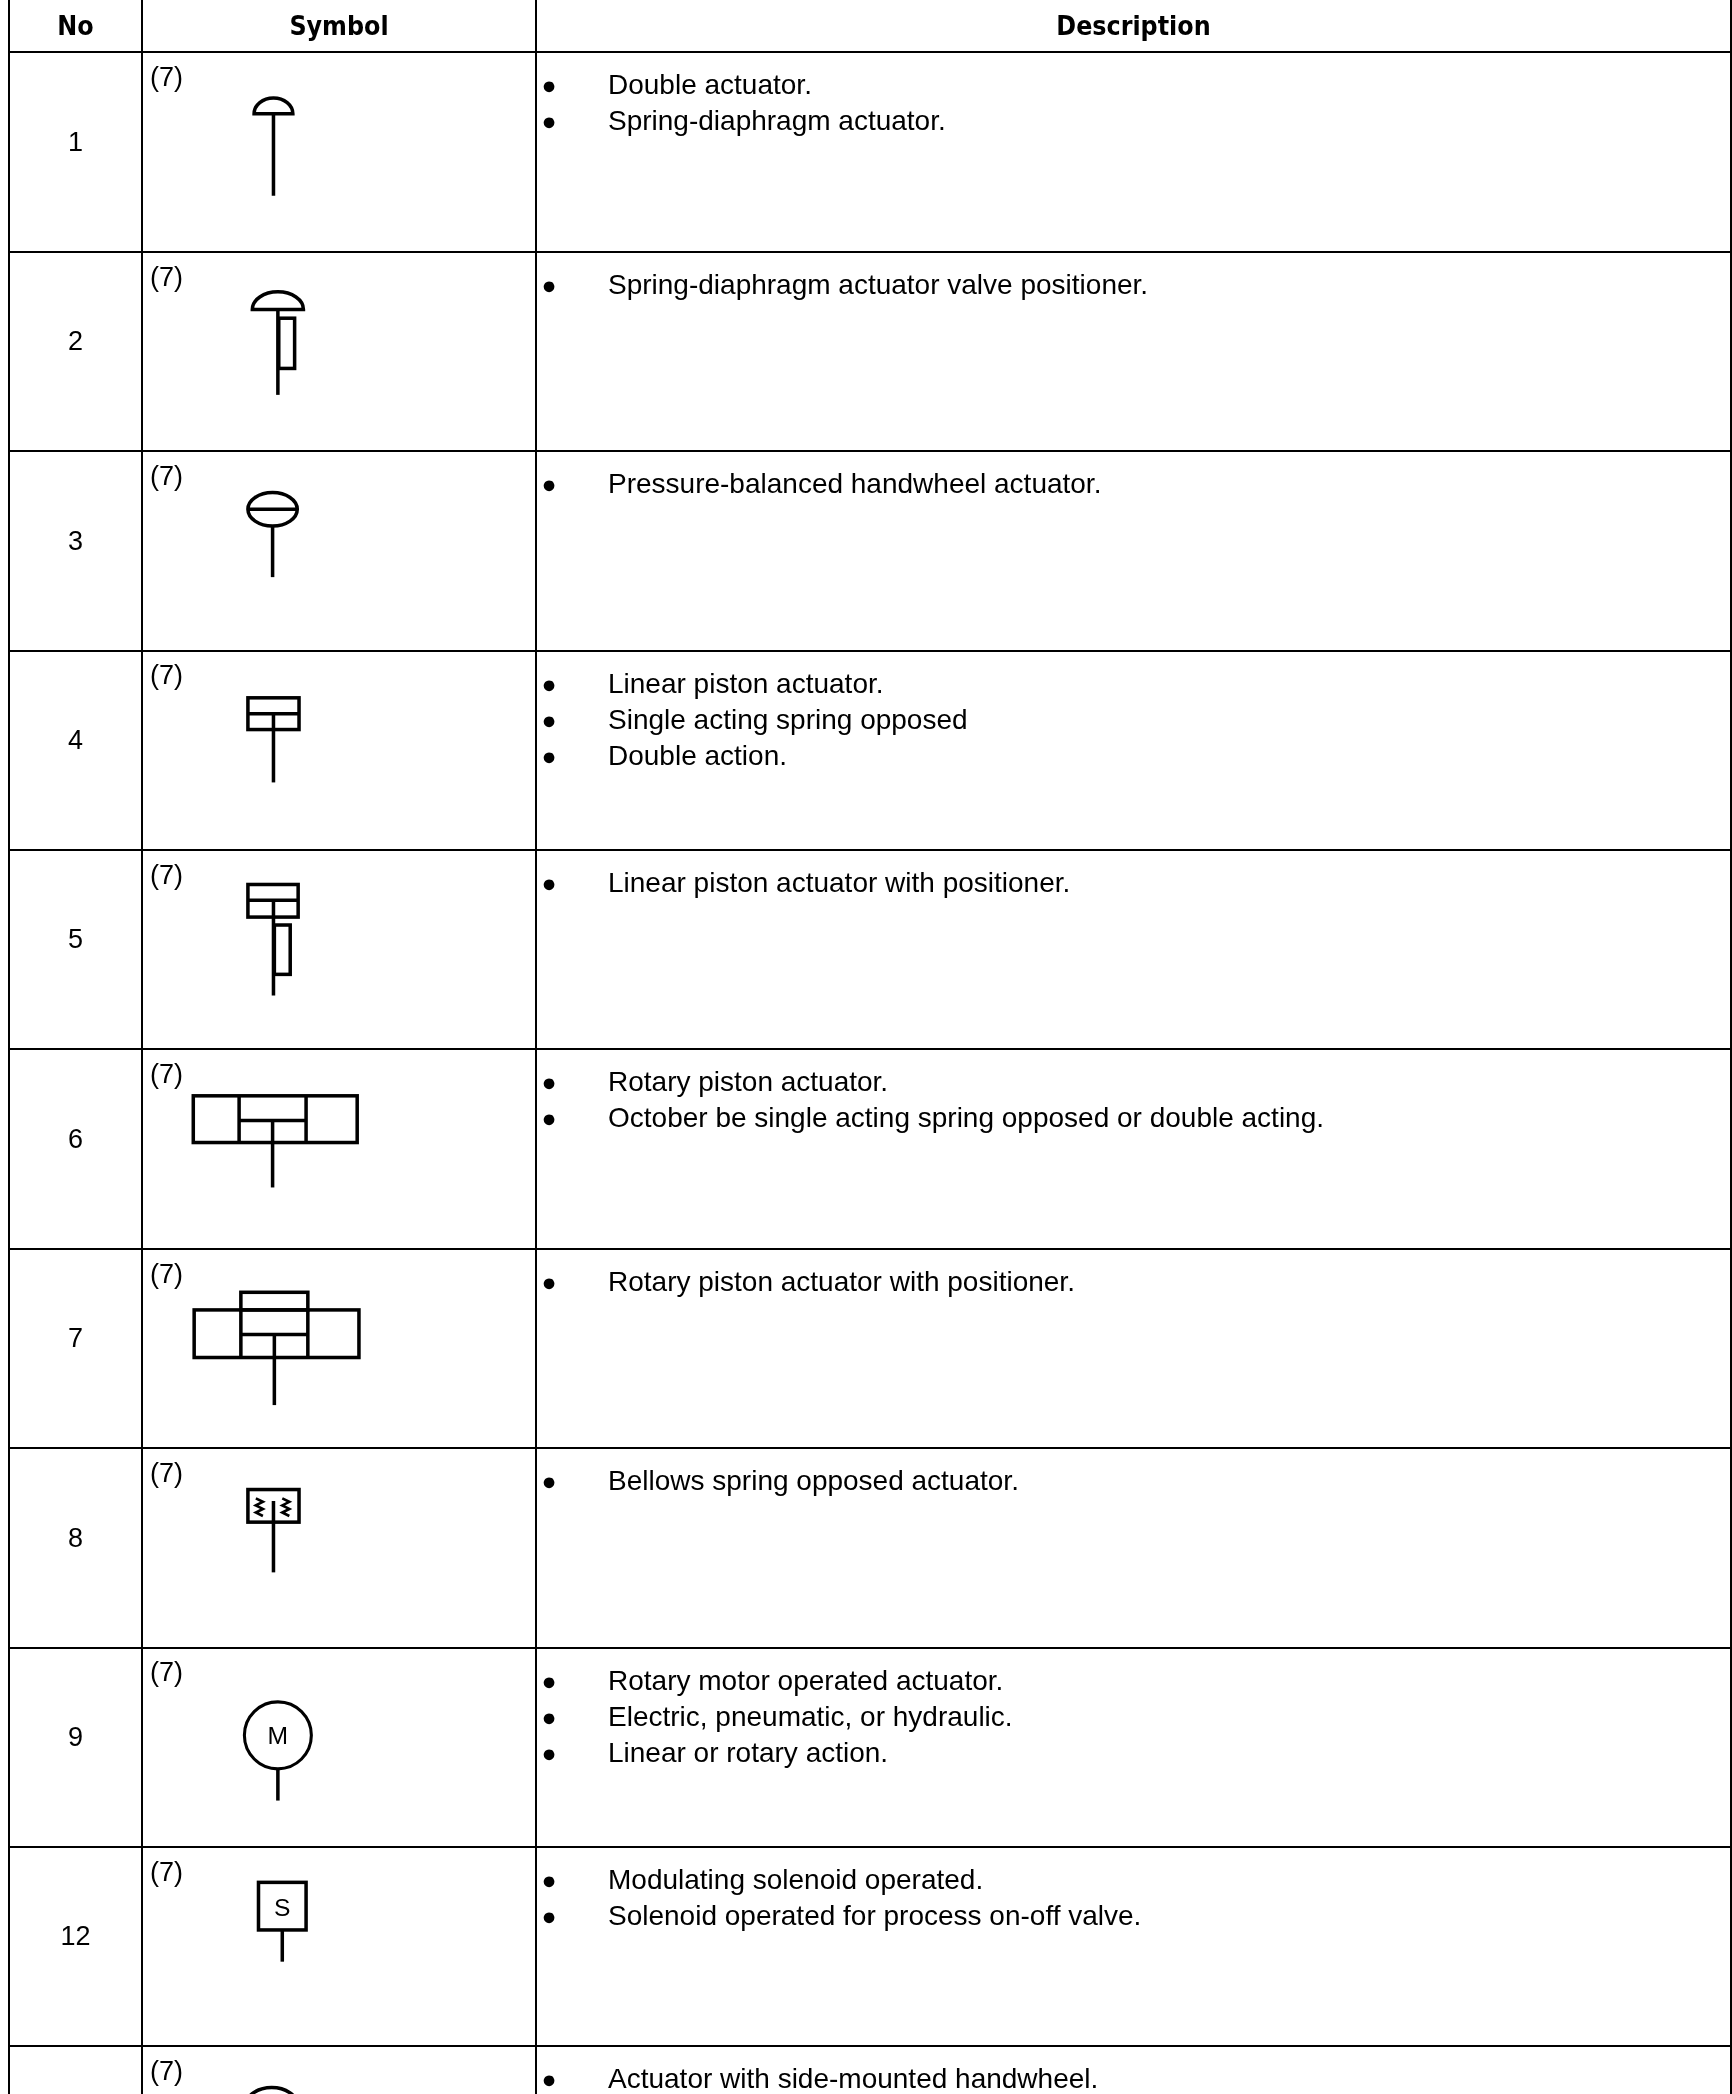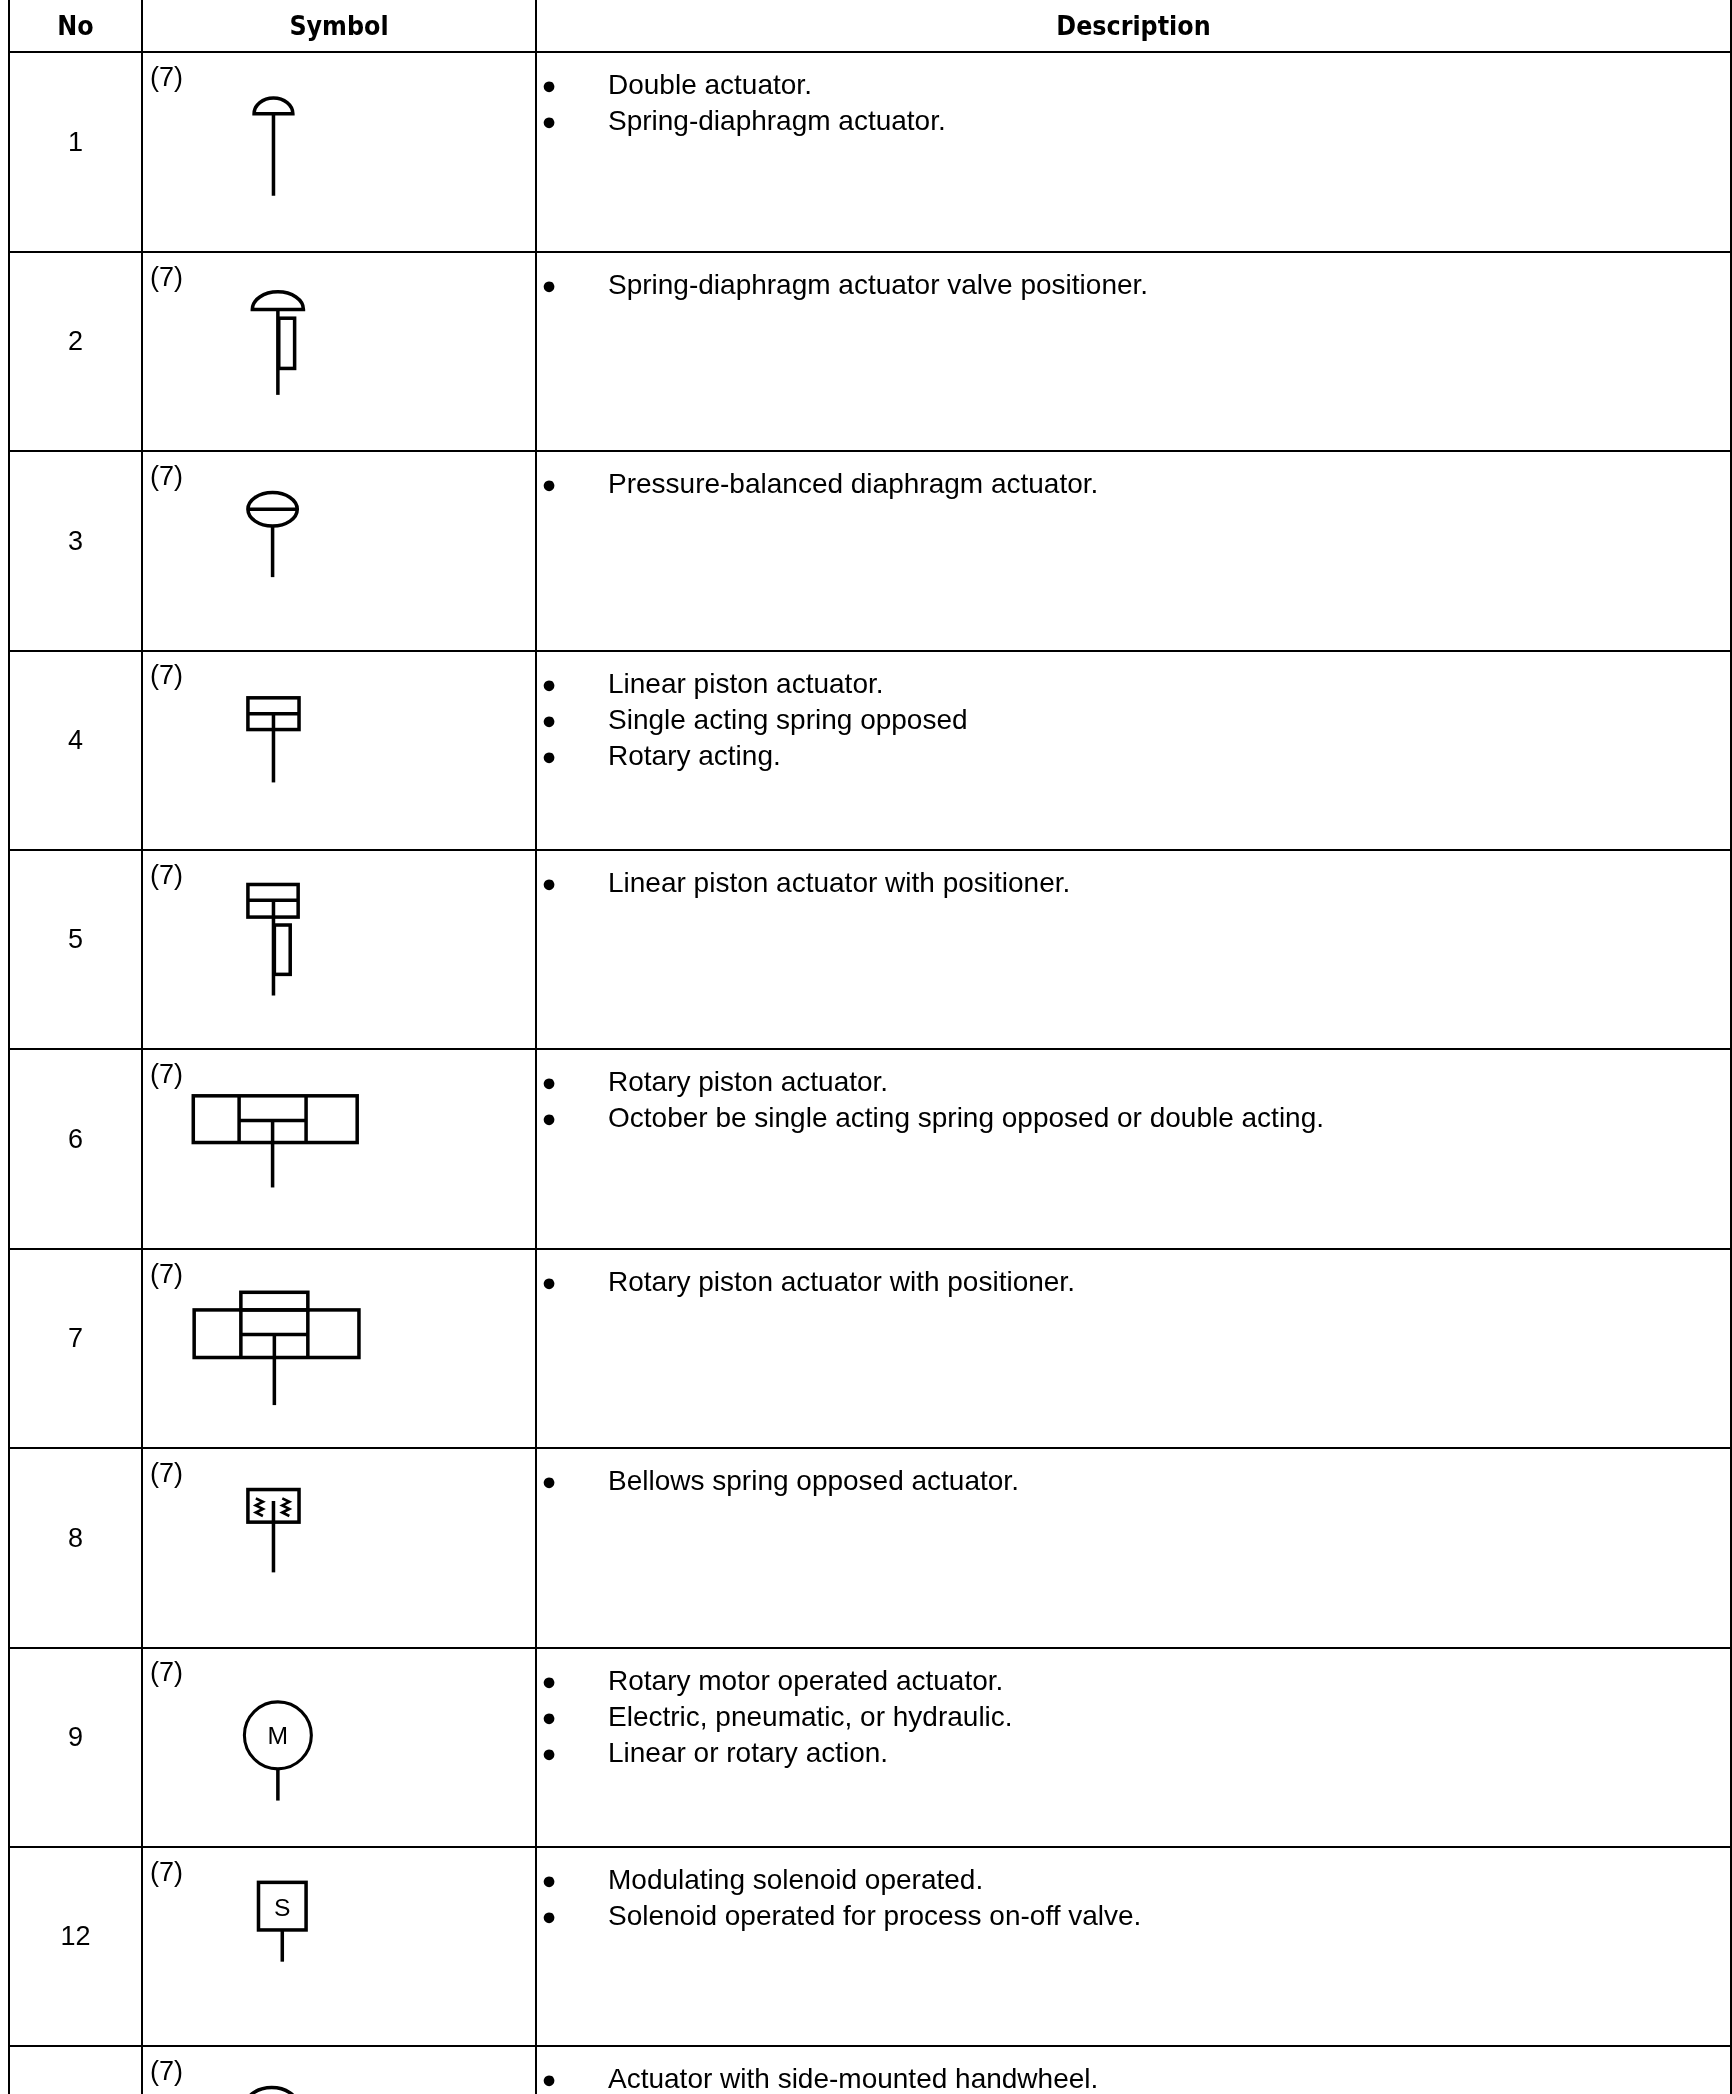--- a/index.html
+++ b/index.html
@@ -82,42 +82,42 @@
         <svg class="symsvg" width="394" height="178" viewBox="0 0 447 202">
           <g fill="none" stroke="#000" stroke-width="4">
             <ellipse cx="147" cy="65" rx="28" ry="19"></ellipse>
             <line x1="119" y1="65" x2="175" y2="65"></line>
             <line x1="147" y1="84" x2="147" y2="142"></line>
           </g>
         </svg>
       </td>
       <td class="desc">
         <ul>
-          <li><span class="bullet">●</span><span>Pressure-balanced diaphragm actuator.</span></li>
+          <li><span class="bullet">●</span><span>Pressure-balanced handwheel actuator.</span></li>
         </ul>
       </td>
     </tr>
 
     <tr class="row">
       <td class="no">4</td>
       <td class="symcell">
         <span class="ref">(7)</span>
         <svg class="symsvg" width="394" height="178" viewBox="0 0 447 202">
           <g fill="none" stroke="#000" stroke-width="4">
             <rect x="44" y="52" width="58" height="36" transform="translate(75,0)"></rect>
             <line x1="119" y1="70" x2="177" y2="70"></line>
             <line x1="148" y1="70" x2="148" y2="148"></line>
           </g>
         </svg>
       </td>
       <td class="desc">
         <ul>
           <li><span class="bullet">●</span><span>Linear piston actuator.</span></li>
           <li><span class="bullet">●</span><span>Single acting spring opposed</span></li>
-          <li><span class="bullet">●</span><span>Rotary acting.</span></li>
+          <li><span class="bullet">●</span><span>Double action.</span></li>
         </ul>
       </td>
     </tr>
 
     <tr class="row">
       <td class="no">5</td>
       <td class="symcell">
         <span class="ref">(7)</span>
         <svg class="symsvg" width="394" height="178" viewBox="0 0 447 202">
           <g fill="none" stroke="#000" stroke-width="4">

